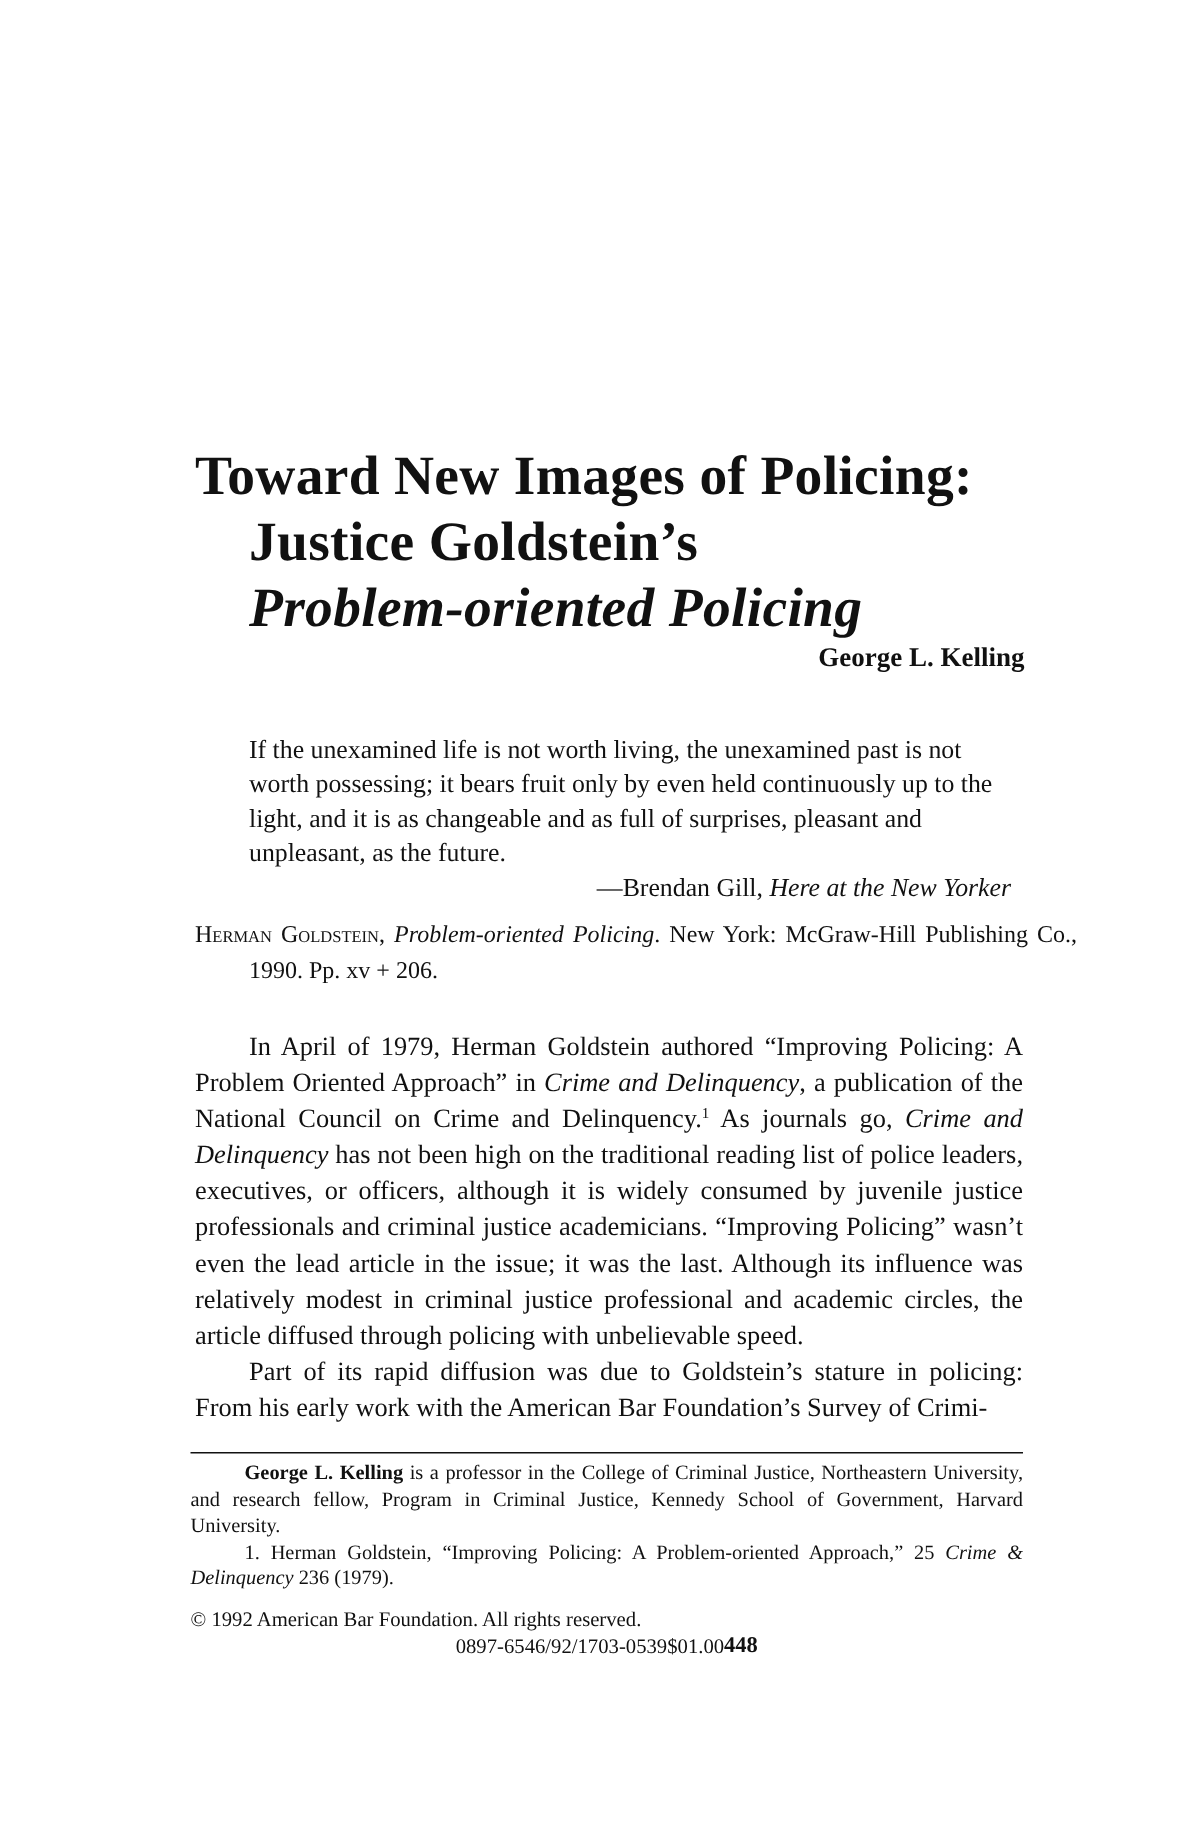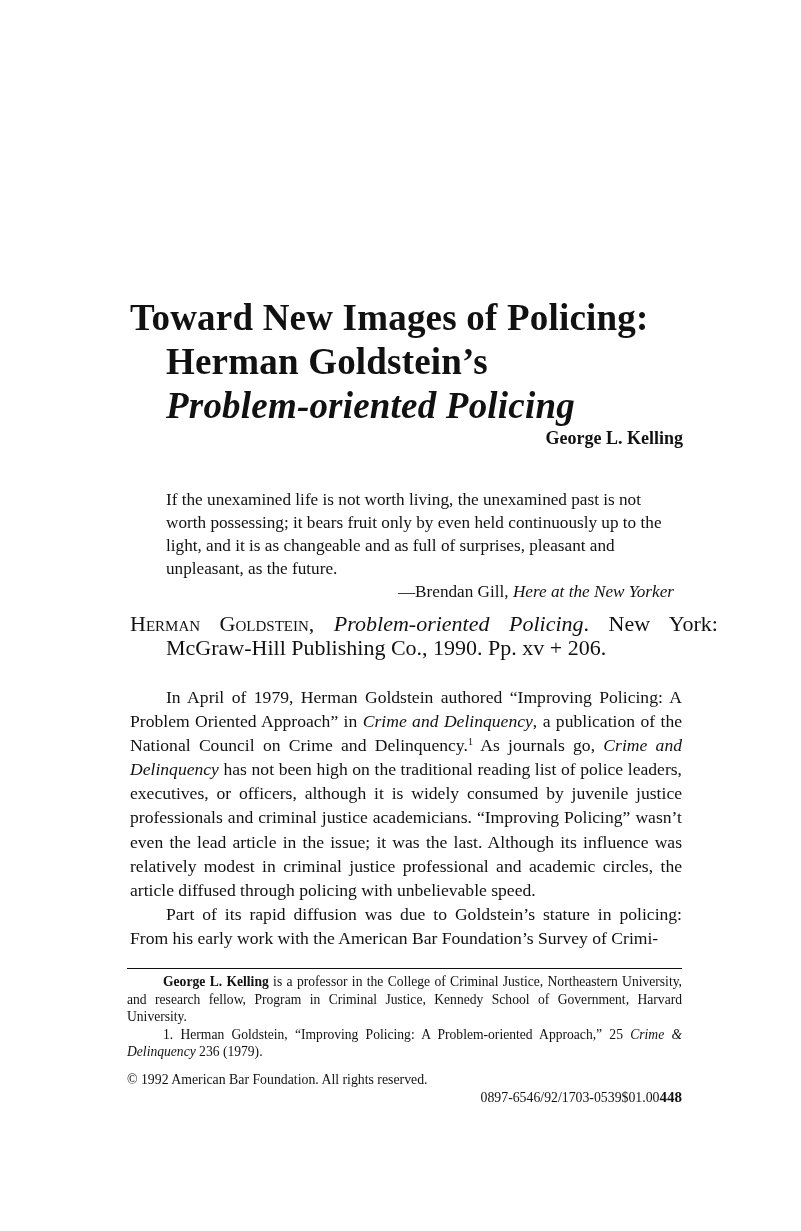--- a/index.html
+++ b/index.html
@@ -8,45 +8,45 @@
   .page { position: absolute; left: 0; top: 0; width: 801px; height: 1231px; }
   .title { position: absolute; left: 130px; top: 296px; width: 600px;
            font-weight: bold; font-size: 37px; line-height: 44px; letter-spacing: 0.2px; }
   .title .l2, .title .l3 { display: block; padding-left: 36px; }
   .title .l3 { font-style: italic; }
   .author { position: absolute; right: 118px; top: 428px; font-weight: bold; font-size: 18px; }
   .epigraph { position: absolute; left: 166px; top: 488px; width: 510px;
               font-size: 17.2px; line-height: 23px; }
   .epigraph .attrib { text-align: right; padding-right: 2px; }
   .cite { position: absolute; left: 130px; top: 612px; width: 552px;
-          font-size: 22px; line-height: 24px; text-align: justify;
+          font-size: 16px; line-height: 24px; text-align: justify;
           padding-left: 36px; text-indent: -36px; }
   .sc { font-variant: small-caps; }
   .body { position: absolute; left: 130px; top: 685px; width: 552px;
           font-size: 17.6px; line-height: 24.1px; text-align: justify; }
   .body p { margin: 0; text-indent: 36px; }
   sup { font-size: 10px; line-height: 0; vertical-align: 6px; }
   .rule { position: absolute; left: 127px; top: 968px; width: 555px; height: 0;
           border-top: 1.5px solid #111; }
   .notes { position: absolute; left: 127px; top: 973px; width: 555px;
            font-size: 13.6px; line-height: 17.5px; text-align: justify; }
   .notes p { margin: 0; text-indent: 36px; }
   .copyright { position: absolute; left: 127px; top: 1071px; width: 555px;
                font-size: 13.8px; line-height: 17.5px; }
-  .copyright .row { display: flex; justify-content: flex-end; }
+  .copyright .row { display: flex; justify-content: center; }
   .pageno { font-weight: bold; font-size: 15px; }
 </style>
 </head>
 <body>
 
 <div class="page">
 
   <h1 class="title" style="margin:0;">
     <span class="l1">Toward New Images of Policing:</span>
-    <span class="l2">Herman Goldstein’s</span>
+    <span class="l2">Justice Goldstein’s</span>
     <span class="l3">Problem-oriented Policing</span>
   </h1>
 
   <div class="author">George L. Kelling</div>
 
   <div class="epigraph">
     <div>If the unexamined life is not worth living, the unexamined past is not worth possessing; it bears fruit only by even held continuously up to the light, and it is as changeable and as full of surprises, pleasant and unpleasant, as the future.</div>
     <div class="attrib"><span>—Brendan Gill, </span><i>Here at the New Yorker</i></div>
   </div>
 

